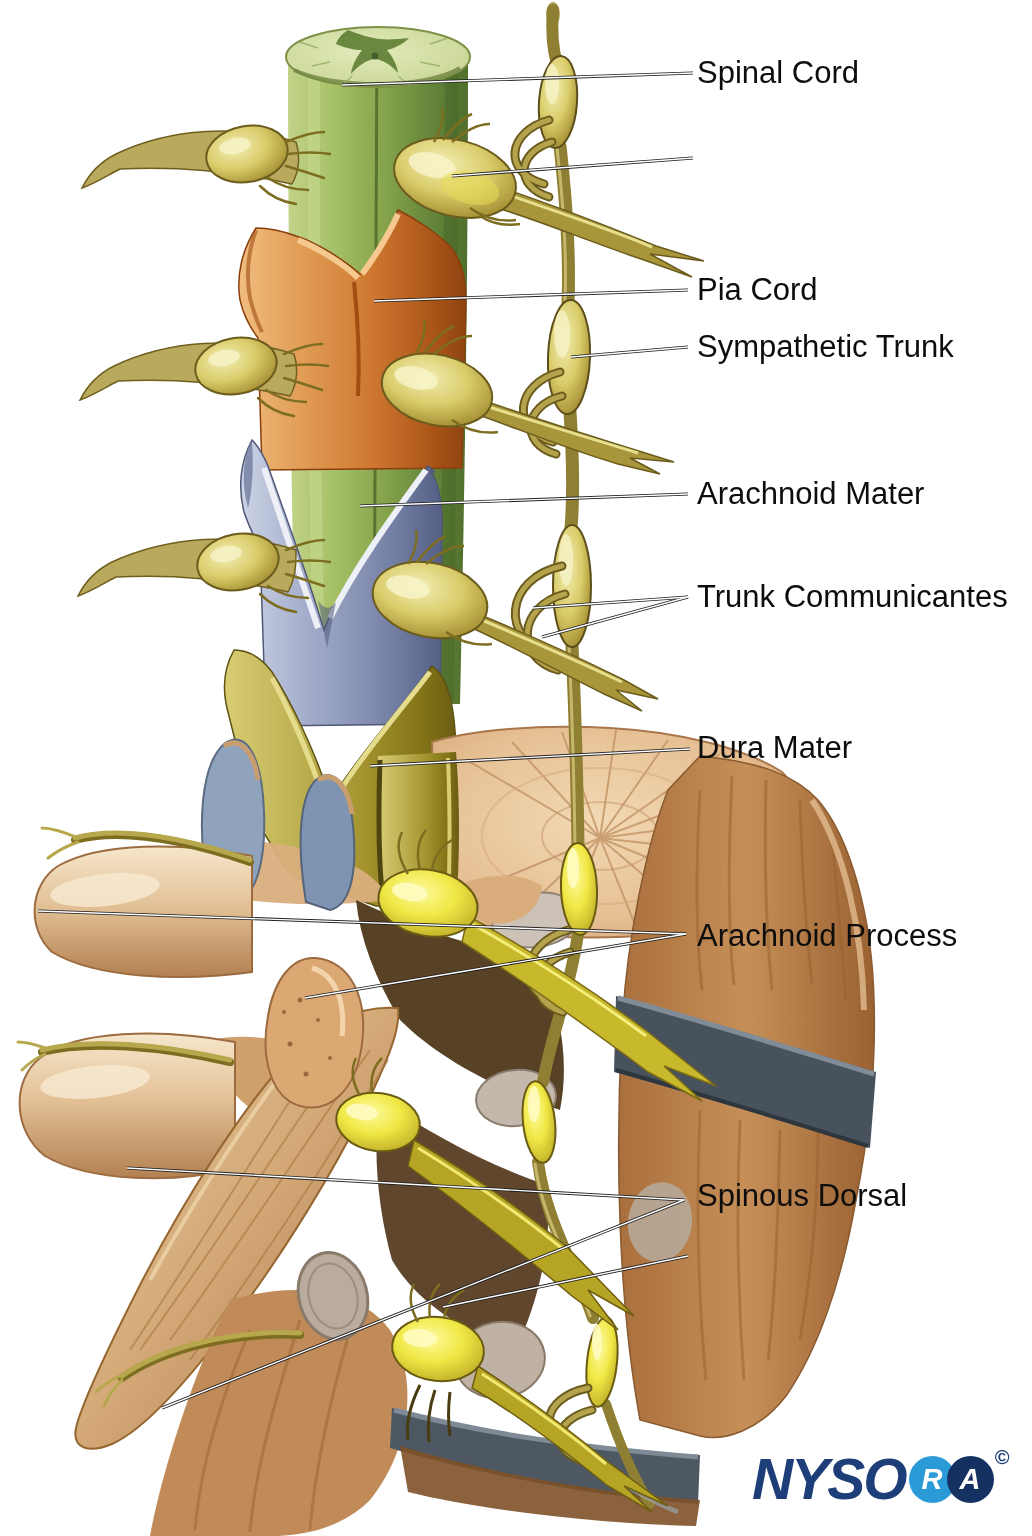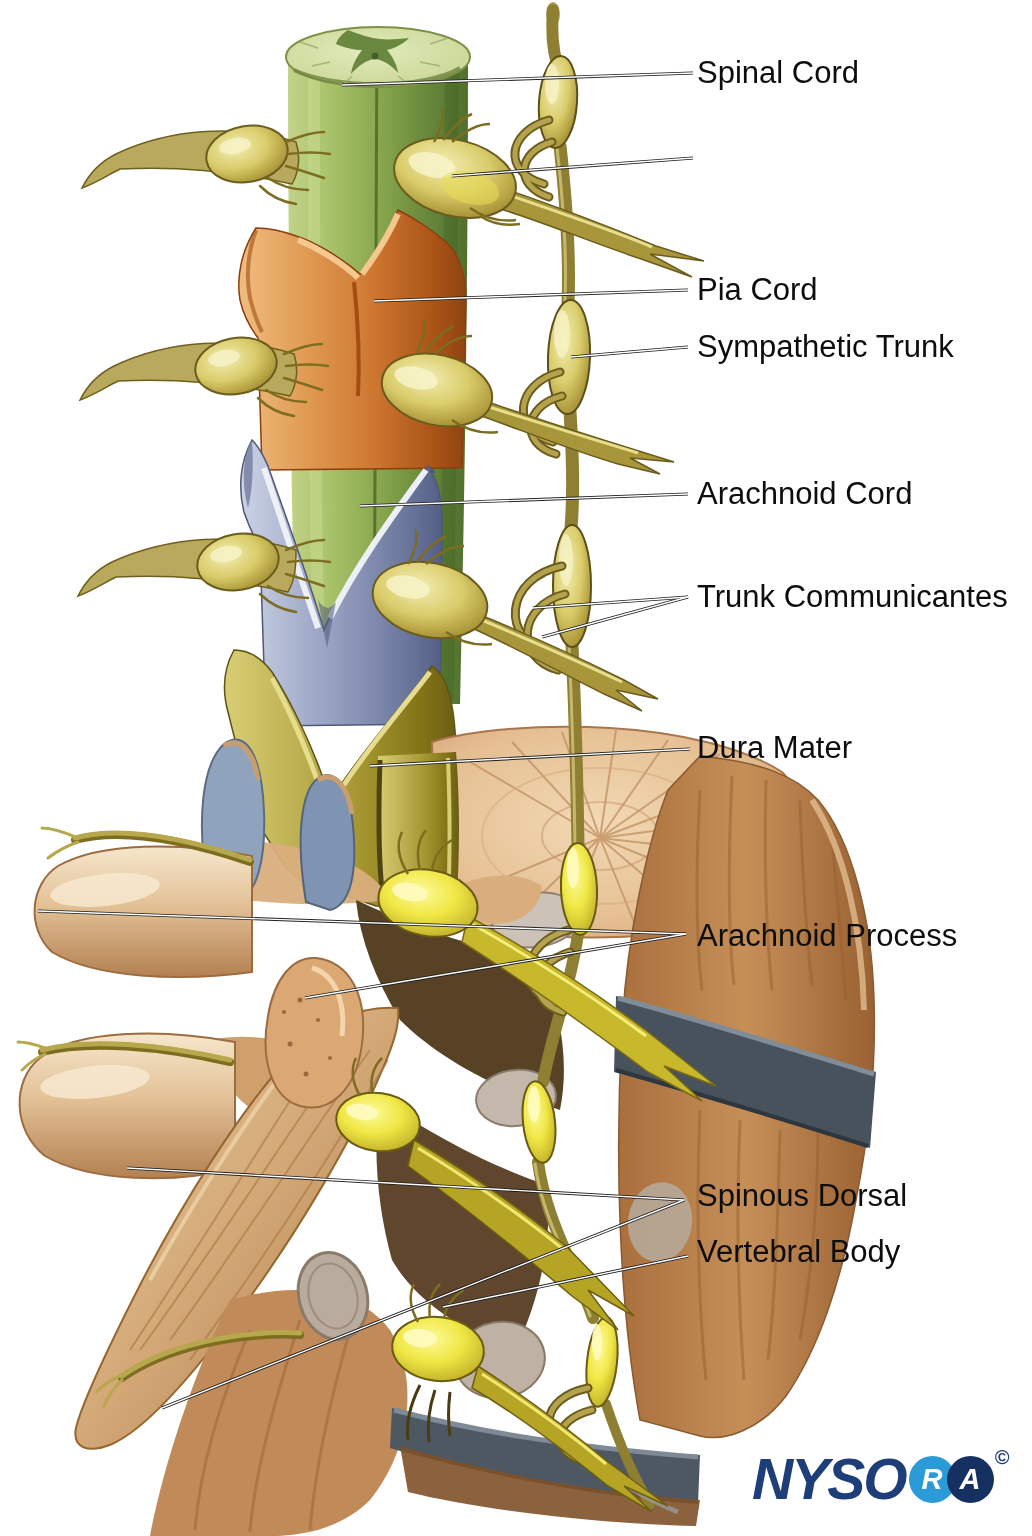--- a/index.html
+++ b/index.html
@@ -430,26 +430,25 @@
       <path d="M684,1200 L127,1168"></path>
           <path d="M684,1200 L162,1408"></path>
       <path d="M688,1256 L443,1307"></path>
     </g>
   </g>
 </svg>
 
 <div class="lbl" style="top:54px">Spinal Cord</div>
 <div class="lbl" style="top:271px">Pia Cord</div>
 <div class="lbl" style="top:328px">Sympathetic Trunk</div>
-<div class="lbl" style="top:475px">Arachnoid Cord</div>
+<div class="lbl" style="top:475px">Arachnoid Mater</div>
 <div class="lbl" style="top:578px">Trunk Communicantes</div>
 <div class="lbl" style="top:729px">Dura Mater</div>
 <div class="lbl" style="top:917px">Arachnoid Process</div>
 <div class="lbl" style="top:1177px">Spinous Dorsal</div>
-<div class="lbl" style="top:1233px">Vertebral Body</div>
 
 <div class="logo">
   <span class="word">NYSO</span>
   <span class="badge badge-r">R</span>
   <span class="badge badge-a">A</span>
   <span class="copy">©</span>
 </div>
 
 </div>
 

